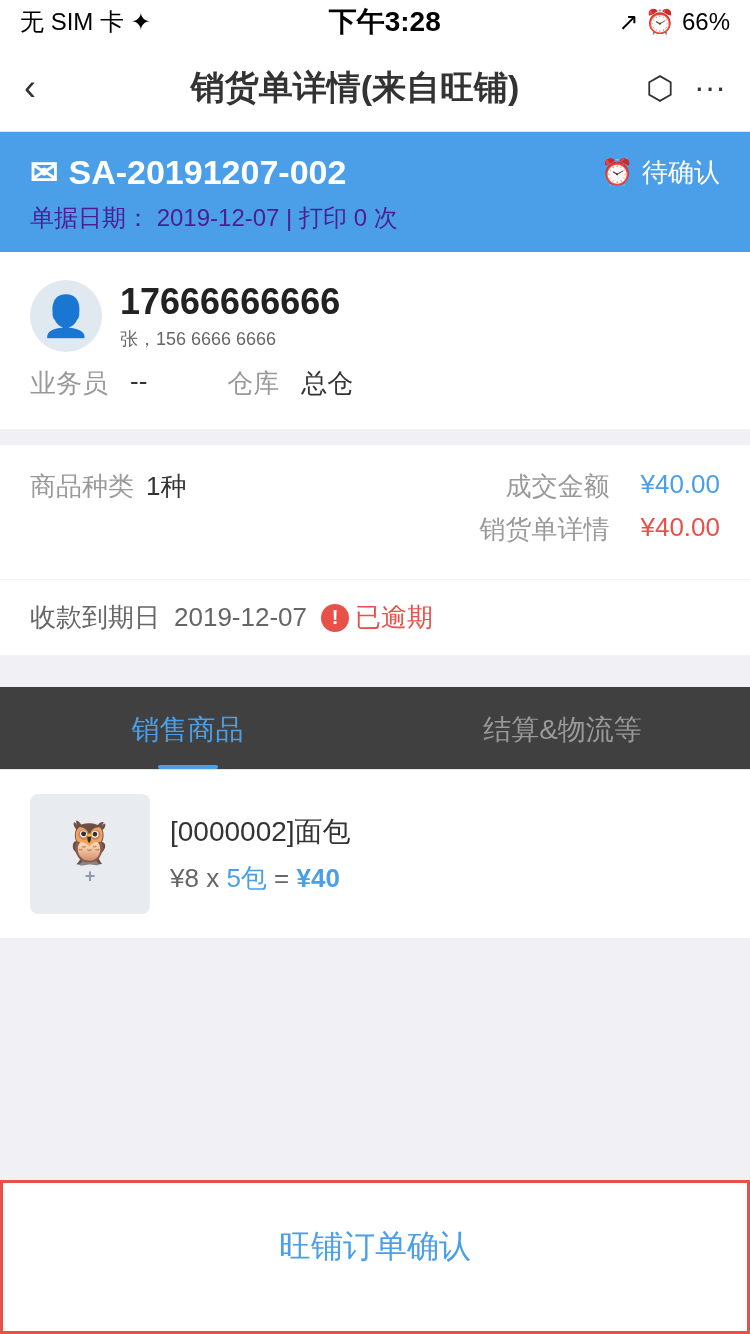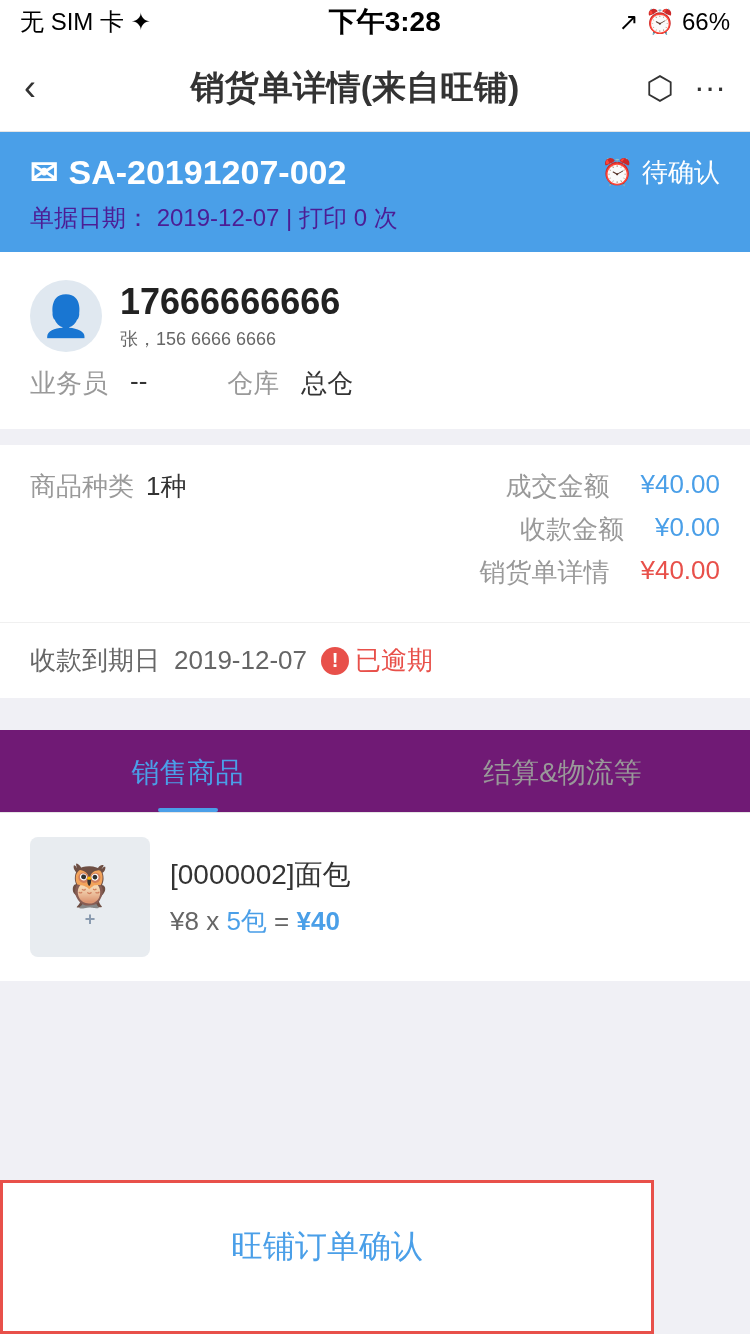--- a/index.html
+++ b/index.html
@@ -206,21 +206,21 @@
       align-items: center;
       justify-content: center;
       color: #fff;
       font-size: 20px;
       font-weight: 700;
       flex-shrink: 0;
     }
 
     
     .tabs-section {
-      background: #701a75;
+      background: #404040;
       margin-top: 16px;
     }
     .tabs-row {
       display: flex;
       border-bottom: 1px solid #e5e5e5;
     }
     .tab-item {
       flex: 1;
       text-align: center;
       padding: 24px 0 20px;
@@ -298,21 +298,21 @@
       background: #f0f0f5;
       flex: 1;
       min-height: 280px;
     }
 
     
     .confirm-btn-wrap {
       position: fixed;
       bottom: 0;
       left: 0;
-      width: 654px;
+      width: 750px;
       background: #fff;
       padding: 20px 30px 40px;
       border: 3px solid #e8504a;
     }
     .confirm-btn {
       width: 100%;
       height: 88px;
       background: #fff;
       border: none;
       font-size: 32px;
@@ -393,24 +393,20 @@
     <div class="summary-left">
       <span class="summary-label">商品种类</span>
       <span class="summary-val">1种</span>
     </div>
     <div class="summary-right">
       <div class="summary-line">
         <span class="summary-line-label">成交金额</span>
         <span class="amount-blue">¥40.00</span>
       </div>
       <div class="summary-line">
-        <span class="summary-line-label">收款金额</span>
-        <span class="amount-blue">¥0.00</span>
-      </div>
-      <div class="summary-line">
         <span class="summary-line-label">销货单详情</span>
         <span class="amount-red">¥40.00</span>
       </div>
     </div>
   </div>
 </div>
 
 <div class="due-section">
   <span>收款到期日</span>
   <span>2019-12-07</span>

